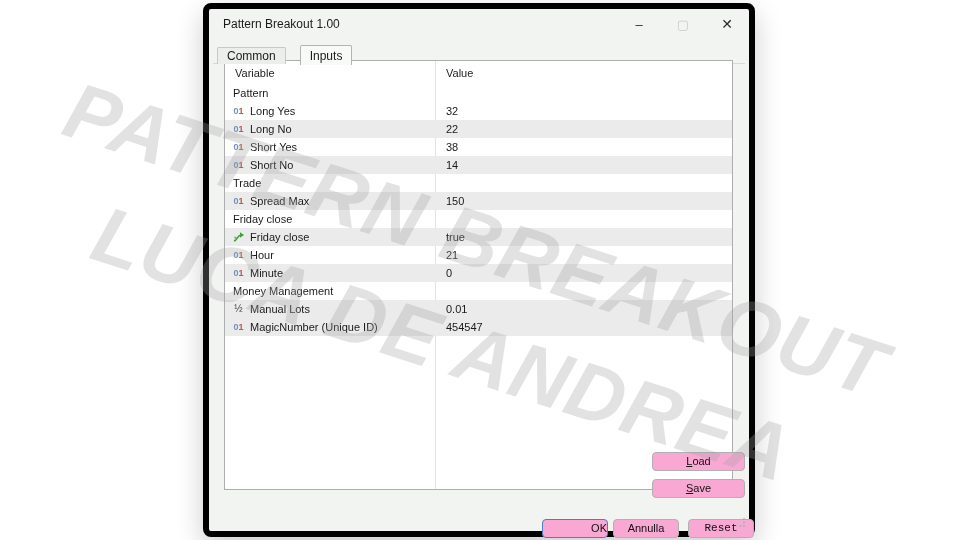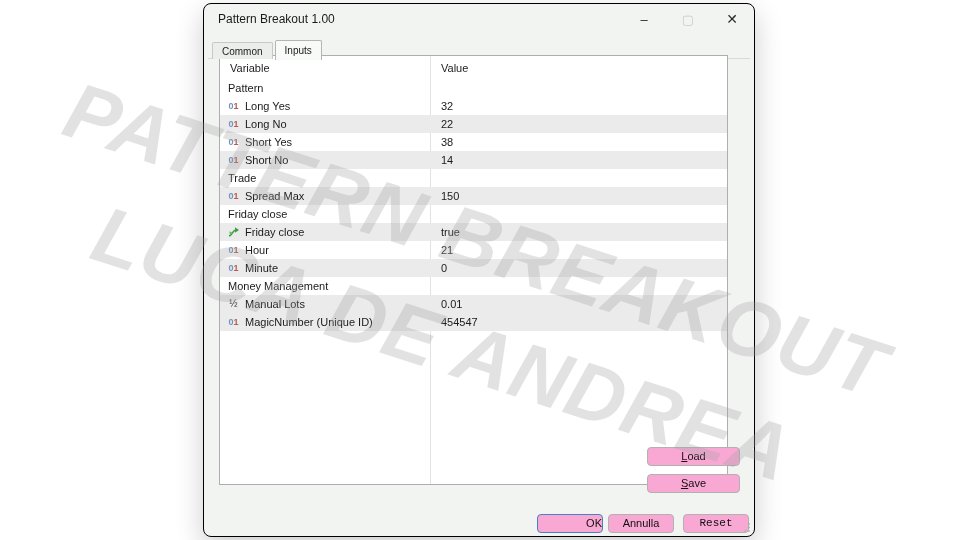--- a/index.html
+++ b/index.html
@@ -15,40 +15,40 @@
     font-weight:bold; font-style:italic; font-size:80px; letter-spacing:1px;
     color:rgba(158,158,158,0.30);
     transform:rotate(18deg); transform-origin:0 0; user-select:none;
   }
   #wm1 { left:82px;  top:64px; }
   #wm2 { left:110px; top:188px; }
 
   
   .dialog {
     position:absolute; left:203px; top:3px; width:552px; height:534px; z-index:1;
-    background:#f2f4f2; border:1px solid #000000; border-radius:8px;
+    background:#f2f4f2; border:6px solid #000000; border-radius:8px;
     box-shadow:0 10px 28px rgba(0,0,0,0.20);
   }
   .titlebar {
     height:30px; display:flex; align-items:center; padding-left:14px;
     font-size:12px; border-radius:8px 8px 0 0;
   }
   .titlebar .title { flex:1; }
   .win-controls { display:flex; align-items:center; height:100%; }
   .win-btn { width:44px; height:100%; display:flex; align-items:center; justify-content:center; font-size:13px; color:#2b2b2b; cursor:default; }
   .win-btn.disabled { color:#c9c9c9; }
   .win-btn.close { font-size:14px; border-radius:0 8px 0 0; }
 
   
   .tabline { position:absolute; left:4px; right:4px; top:54px; height:1px; background:#d6d9d6; }
   .tabstrip { position:absolute; left:8px; top:35px; display:flex; align-items:flex-end; height:20px; z-index:2; }
   .tab {
-    font-size:10px; padding:2px 9px 3px 9px; background:#eceeec;
+    font-size:12px; padding:2px 9px 3px 9px; background:#eceeec;
     border:1px solid #c6c9c6; border-bottom:none; border-radius:2px 2px 0 0;
-    margin-right:2px; height:17px; line-height:13px;
+    margin-right:14px; height:17px; line-height:13px;
   }
   .tab.active {
     background:#f8faf8; border-color:#b2b5b2; height:20px; line-height:16px;
     position:relative; top:1px; z-index:3;
   }
 
   
   .ptable {
     position:absolute; left:15px; top:51px; width:509px; height:430px;
     background:#ffffff; border:1px solid #aeaeae; overflow:hidden;

